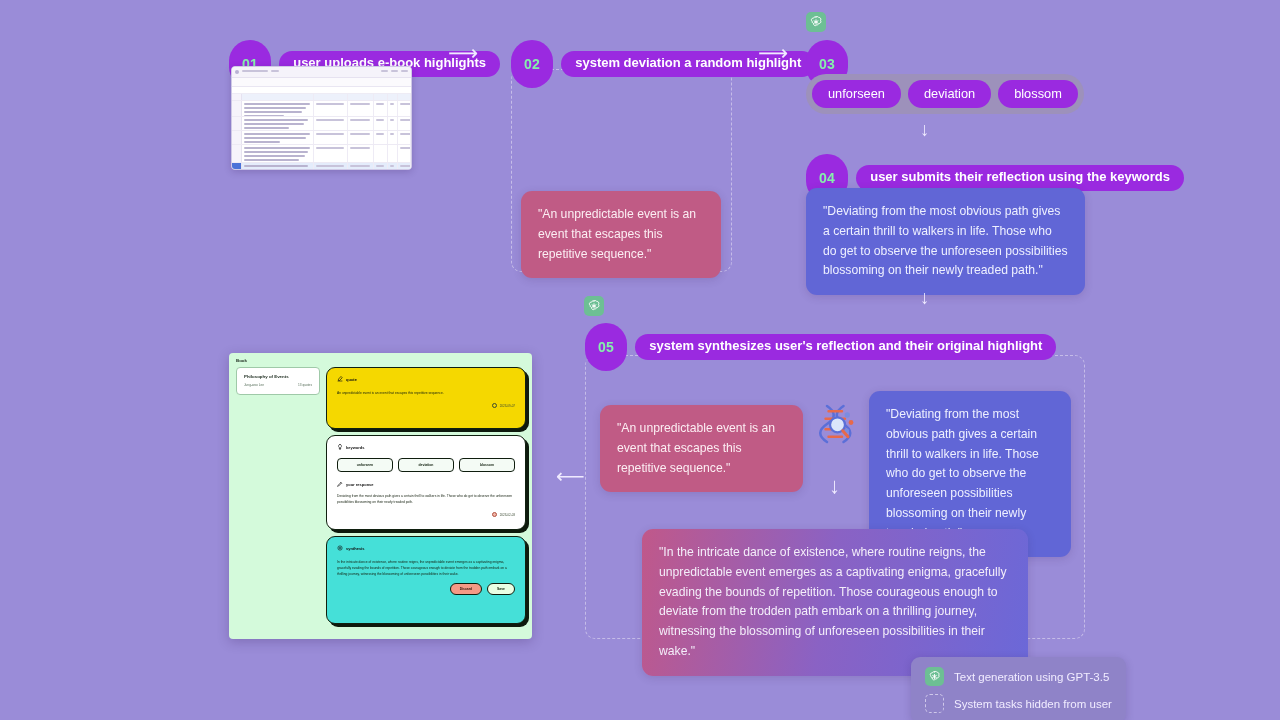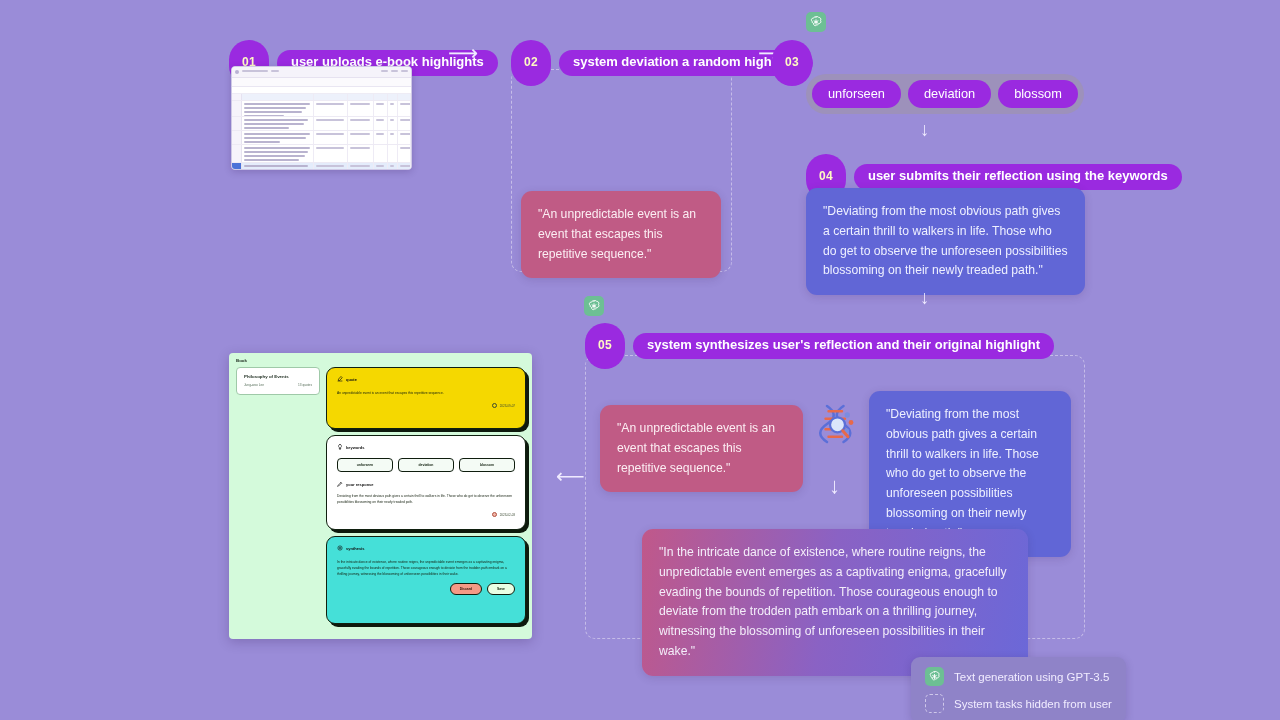--- a/index.html
+++ b/index.html
@@ -7,23 +7,23 @@
     width: 1280px; height: 720px;
     background: #9a8cd8;
     font-family: "Liberation Sans", sans-serif;
     overflow: hidden;
   }
   #stage { position: relative; width: 1280px; height: 720px; }
 
   
   .step-head { position: absolute; display: flex; align-items: center; gap: 8px; }
   .step-num {
-    background: #9a2ae0; color: #fef9c3;
+    background: #9a2ae0; color: #86efac;
     border-radius: 999px; padding: 16px 13px;
-    font-size: 12px; font-weight: 600; letter-spacing: .3px;
+    font-size: 14px; font-weight: 600; letter-spacing: .3px;
     line-height: 1.15;
   }
   .step-label {
     background: #9a2ae0; color: #fff;
     border-radius: 999px; padding: 5px 14px 6px;
     font-size: 13px; font-weight: 600; white-space: nowrap;
     line-height: 1.15;
   }
 
   
@@ -336,21 +336,21 @@
 
   <div class="arrow-right" style="left:758px; top:42px;">⟶</div>
 
   <div class="gpt-badge" style="left:806px; top:12px;">
     <svg viewBox="0 0 24 24" fill="none" stroke="#ffffff" stroke-width="1.7" stroke-linecap="round" stroke-linejoin="round">
       <path d="M12 3.2c1.6-1.1 3.9-.6 4.8 1.1.6-.1 1.3 0 1.9.4 1.6.9 2.1 3 1.1 4.6.4.5.6 1.2.6 1.9 0 1.9-1.6 3.4-3.5 3.4-.5 1.5-2 2.5-3.6 2.3-.9 1.2-2.5 1.6-3.8 1-1.3-.6-2-2-1.8-3.4-1.5-.5-2.5-2-2.3-3.6-1.2-.9-1.6-2.5-1-3.8.6-1.3 2-2 3.4-1.8C8.2 3.8 10.3 2.7 12 3.2z"></path>
       <path d="M12 8.2v7.6M8.6 10.1l6.8 3.8M15.4 10.1l-6.8 3.8"></path>
     </svg>
   </div>
 
-  <div class="step-head" style="left:772px; top:40px;text-align:right;">
+  <div class="step-head" style="left:806px; top:40px;text-align:right;">
     <span class="step-num">03</span>
   </div>
 
   <div class="kw-tray" style="left:806px; top:74px;">
     <span class="kw-pill">unforseen</span>
     <span class="kw-pill">deviation</span>
     <span class="kw-pill">blossom</span>
   </div>
 
   <div class="arrow-down" style="left:920px; top:120px;">↓</div>

